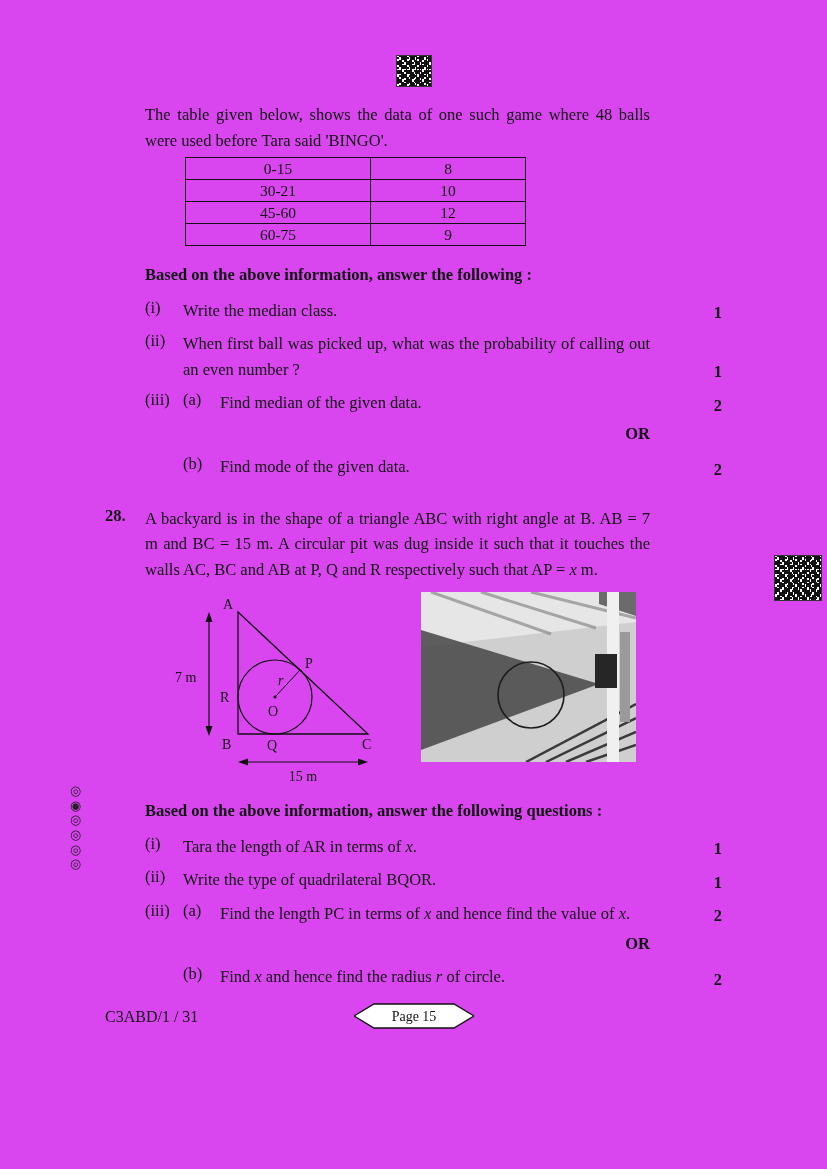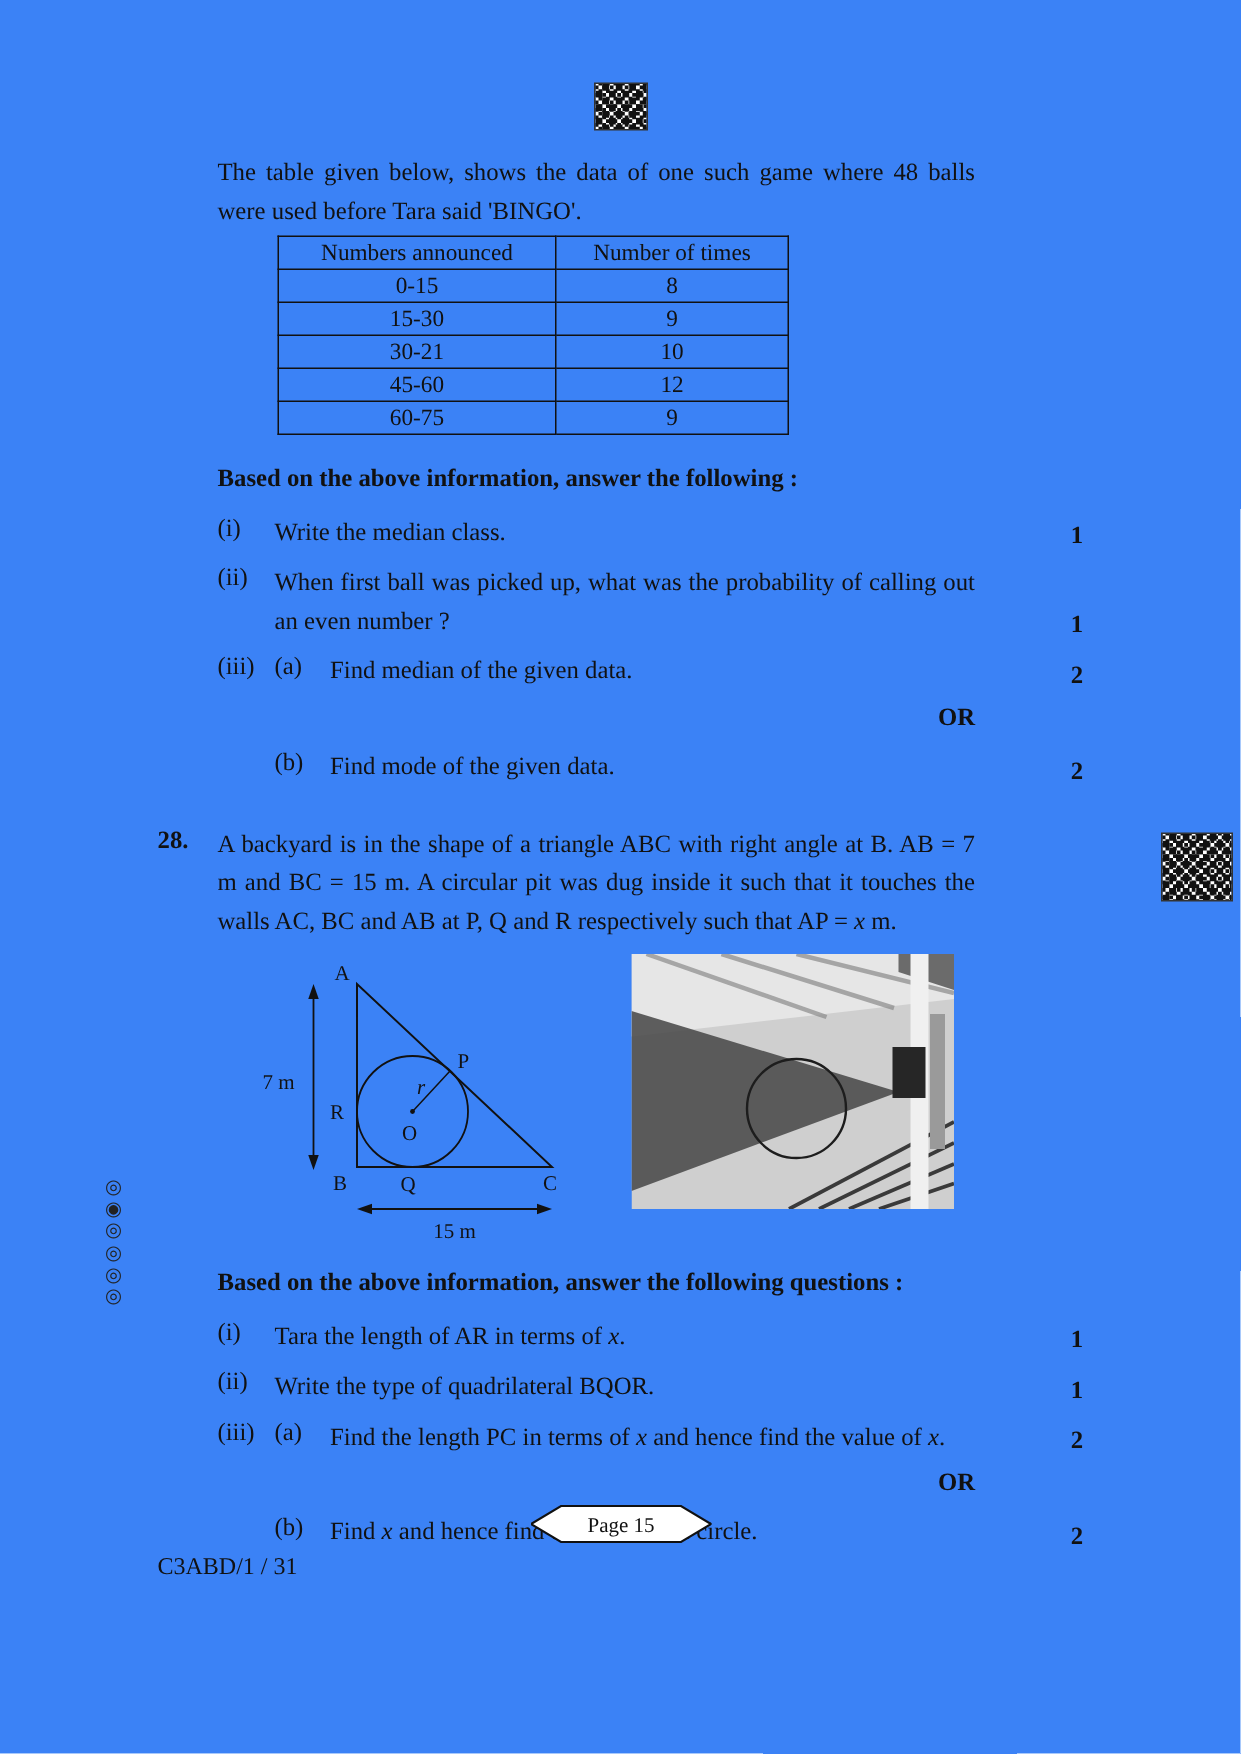--- a/index.html
+++ b/index.html
@@ -1,17 +1,17 @@
 <!DOCTYPE html>
 <html><head>
 <meta charset="utf-8">
 <style>
   html,body { margin:0; padding:0; background:#fff; }
   .page {
-    position:relative; width:827px; height:1169px; background:#3b82f6;
+    position:relative; width:827px; height:1169px; background:#d946ef;
     color:#111; font-family:"Liberation Serif", serif; font-size:16.5px;
     overflow:hidden;
   }
   .content { margin-left:145px; width:577px; }
   p { margin:0; line-height:1.55; }
   .just { text-align:justify; }
   .textcol { width:505px; }
 
   
   .qr {
@@ -52,47 +52,39 @@
 
   .figure-row { display:flex; align-items:flex-start; gap:28px; margin:10px 0 10px 18px; }
   svg text { font-family:"Liberation Serif", serif; font-size:14px; fill:#111; }
   svg text.it { font-style:italic; }
 
   
   .stamps { position:absolute; left:70px; top:784px; display:flex; flex-direction:column; gap:1px;
             font-size:13px; line-height:1.05; color:#222; }
 
   
-  .footer-code { position:absolute; left:105px; top:1008px; font-size:16px;margin-top:28px; }
+  .footer-code { position:absolute; left:105px; top:1008px; font-size:16px; }
   .page-badge { position:absolute; left:354px; top:1003px; }
 </style>
 </head>
 <body>
 
 <div class="page">
 
   <div class="qr qr-top"></div>
 
   <div class="content">
 
     <p class="just textcol">The table given below, shows the data of one such game where 48 balls were used before Tara said 'BINGO'.</p>
 
     <table class="data-table">
       <tbody>
-          <tr>
-        <th>Numbers announced</th>
-        <th>Number of times</th>
-      </tr>
       <tr>
         <td>0-15</td>
         <td>8</td>
-      </tr>
-      <tr>
-        <td>15-30</td>
-        <td>9</td>
       </tr>
       <tr>
         <td>30-21</td>
         <td>10</td>
       </tr>
       <tr>
         <td>45-60</td>
         <td>12</td>
       </tr>
       <tr>

